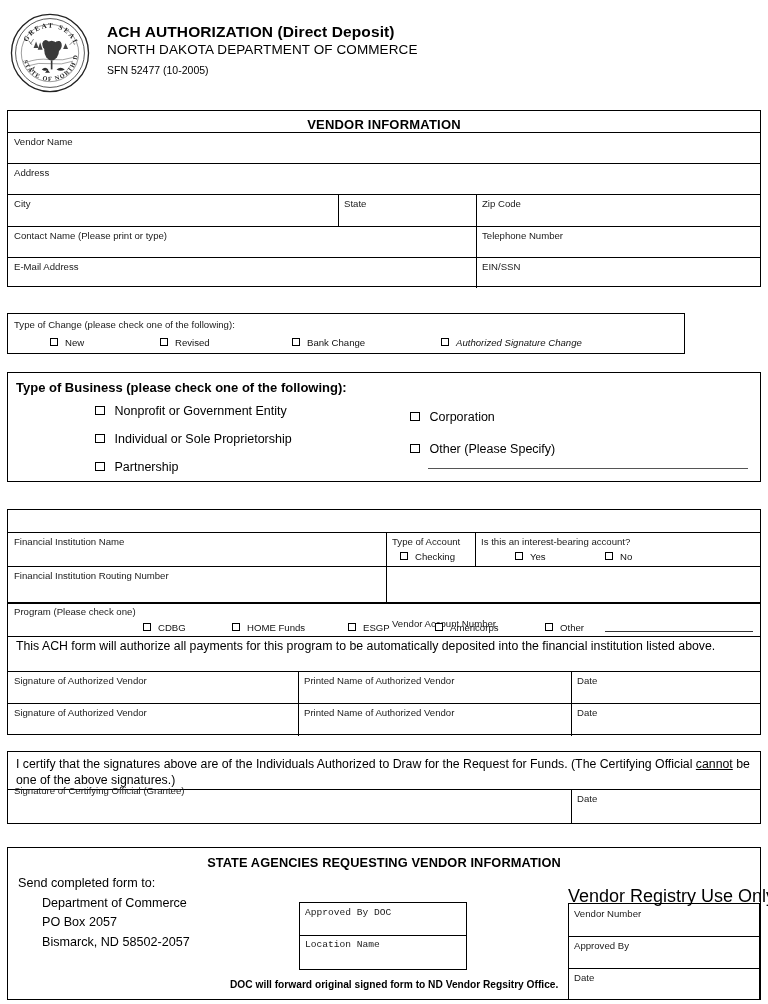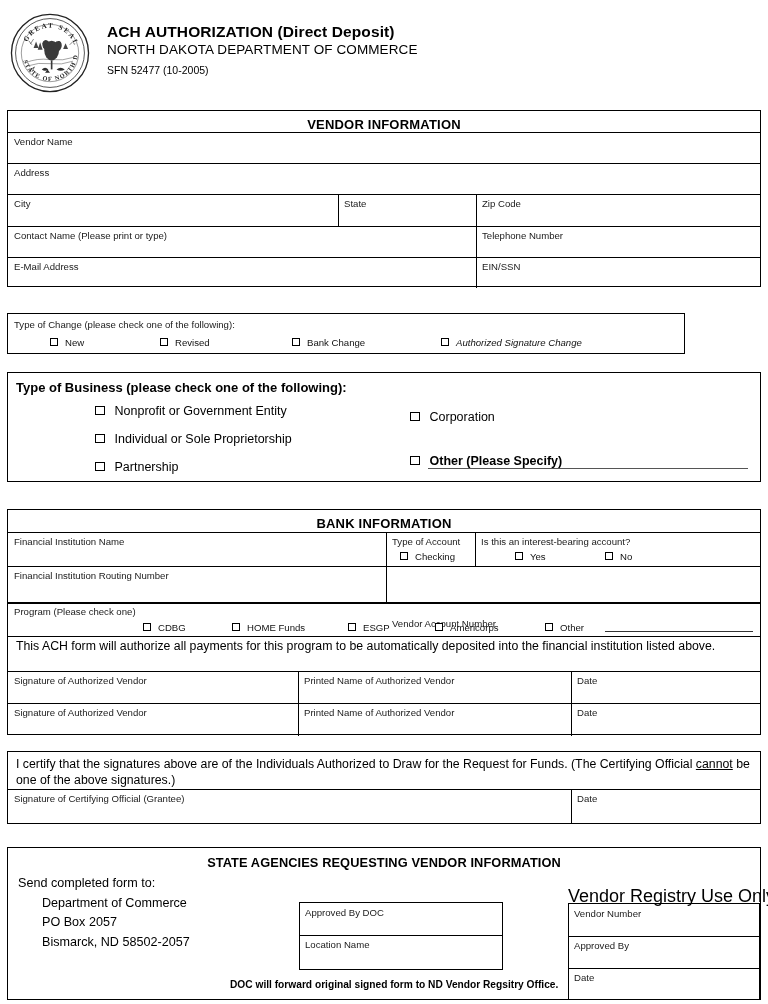--- a/index.html
+++ b/index.html
@@ -319,28 +319,27 @@
     <div class="tb-item" style="left:87px;top:58px;">
       <span class="cbx"></span><span class="lbl">Individual or Sole Proprietorship</span>
     </div>
     <div class="tb-item" style="left:87px;top:86px;">
       <span class="cbx"></span><span class="lbl">Partnership</span>
     </div>
 
     <div class="tb-item" style="left:402px;top:36px;">
       <span class="cbx"></span><span class="lbl">Corporation</span>
     </div>
-    <div class="tb-item" style="left:402px;top:80px;font-weight:bold;">
+    <div class="tb-item" style="left:402px;top:68px;">
       <span class="cbx"></span><span class="lbl">Other (Please Specify)</span>
     </div>
     <div class="specify-line" style="left:420px;top:95px;width:320px;"></div>
   </div>
 
   <div class="box" id="bank-info">
-    <div class="band-title" style="position:absolute;left:0;right:0;top:6px;">BANK INFORMATION</div>
     <div class="hline" style="top:22px;"></div>
 
     <div class="fld" style="position:absolute;left:6px;top:26px;">Financial Institution Name</div>
     <div style="position:absolute;left:2px;width:374px;top:26px;height:28px;"></div>
 
     <div class="vline" style="left:378px;top:22px;height:34px;"></div>
     <div class="fld" style="position:absolute;left:384px;top:26px;">Type of Account</div>
     <div class="cb-row" style="left:392px;top:40px;">
       <span class="cbx"></span><span class="lbl">Checking</span>
     </div>
@@ -398,38 +397,38 @@
     <div style="position:absolute;left:2px;width:286px;top:197px;height:27px;"></div>
     <div class="fld" style="position:absolute;left:296px;top:197px;">Printed Name of Authorized Vendor</div>
     <div style="position:absolute;left:293px;width:268px;top:197px;height:27px;"></div>
     <div class="fld" style="position:absolute;left:569px;top:197px;">Date</div>
     <div style="position:absolute;left:566px;right:2px;top:197px;height:27px;"></div>
   </div>
 
   <div class="box" id="certify">
     <div class="cert-text"><span>I certify that the signatures above are of the Individuals Authorized to Draw for the Request for Funds.  (The Certifying Official </span><u>cannot</u><span> be one of the above signatures.)</span></div>
     <div class="hline" style="top:37px;"></div>
-    <div class="fld" style="position:absolute;left:6px;top:41px;">Signature of Certifying Official (Grantee)</div>
+    <div class="fld" style="position:absolute;left:6px;top:33px;">Signature of Certifying Official (Grantee)</div>
     <div style="position:absolute;left:2px;width:558px;top:41px;height:28px;"></div>
     <div class="vline" style="left:563px;top:37px;height:34px;"></div>
     <div class="fld" style="position:absolute;left:569px;top:41px;">Date</div>
     <div style="position:absolute;left:566px;right:2px;top:41px;height:28px;"></div>
   </div>
 
   <div class="box" id="state-agencies">
     <div class="sa-title">STATE AGENCIES REQUESTING VENDOR INFORMATION</div>
 
     <div class="addr-block">
       <div>Send completed form to:</div>
       <div class="addr-indent">Department of Commerce</div>
       <div class="addr-indent">PO Box 2057</div>
       <div class="addr-indent">Bismarck, ND  58502-2057</div>
     </div>
 
-    <div class="subbox" style="left:291px;top:54px;width:204px;height:68px;">
+    <div class="subbox" style="left:291px;top:54px;width:168px;height:68px;font-family:Liberation Mono, monospace;">
       <div class="fld" style="position:absolute;left:5px;top:4px;">Approved By DOC</div>
       <div style="position:absolute;left:1px;right:1px;top:4px;height:28px;"></div>
       <div class="hline" style="top:32px;"></div>
       <div class="fld" style="position:absolute;left:5px;top:36px;">Location Name</div>
       <div style="position:absolute;left:1px;right:1px;top:36px;height:28px;"></div>
     </div>
 
     <div class="doc-note" style="left:222px;top:131px;">DOC will forward original signed form to ND Vendor Regsitry Office.</div>
 
     <div class="vruo-title" style="left:560px;width:190px;top:38px;">Vendor Registry Use Only</div>

